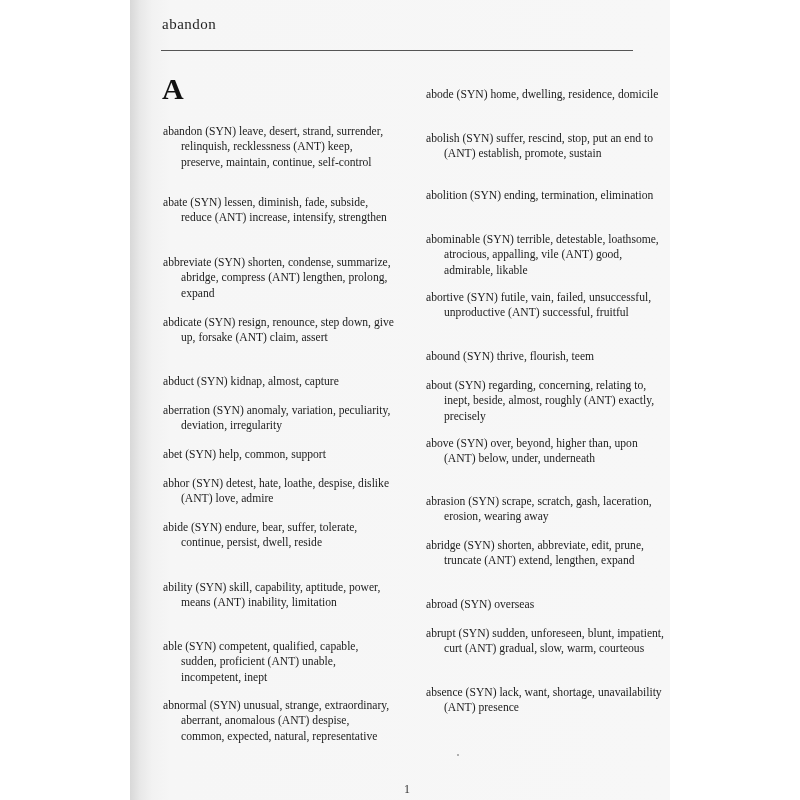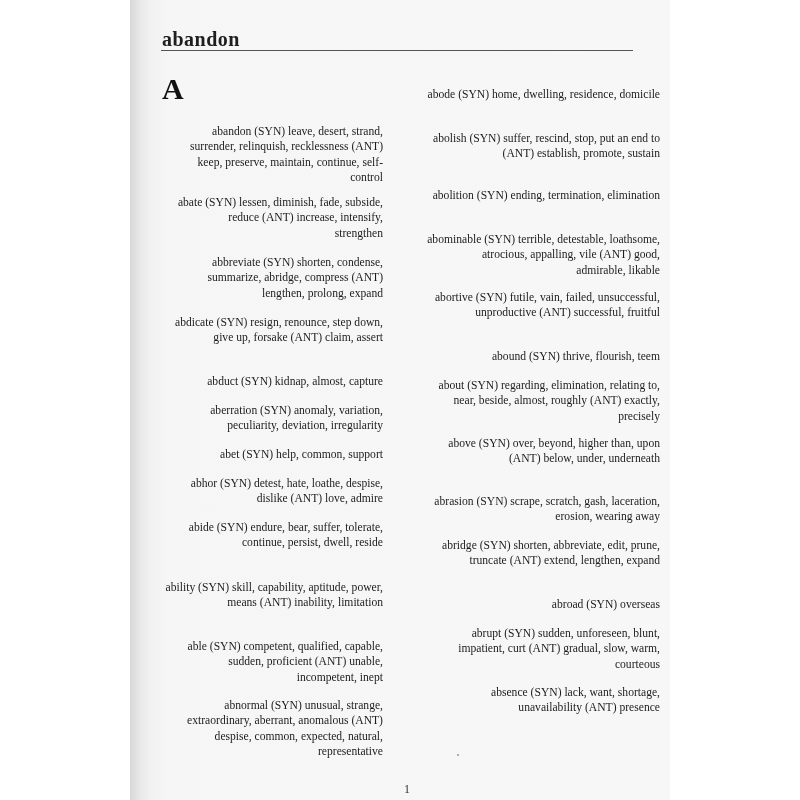--- a/index.html
+++ b/index.html
@@ -16,23 +16,23 @@
       top: 0;
       width: 540px;
       height: 800px;
       background: linear-gradient(to right, #d8d8d8 0px, #e8e8e8 10px, #f2f2f2 22px, #f6f6f6 40px, #f7f7f7 100%);
       font-family: "Liberation Serif", "DejaVu Serif", serif;
       color: #1a1a1a;
     }
     .running-head {
       position: absolute;
       left: 32px;
-      top: 28px;
-      font-size: 20px;
-      font-weight: bold;
+      top: 16px;
+      font-size: 15px;
+      font-weight: normal;
       letter-spacing: 0.5px;
       color: #1f1f1f;
     }
     .head-rule {
       position: absolute;
       left: 31px;
       top: 50px;
       width: 472px;
       height: 1px;
       background: #555;
@@ -49,25 +49,24 @@
       position: absolute;
       top: 0;
       font-size: 11.6px;
       line-height: 15.3px;
     }
     .col-left { left: 33px; width: 232px; }
     .col-right { left: 296px; width: 246px; }
     .entry {
       position: absolute;
       left: 0;
-      right: 12px;
+      right: 0;
       padding-left: 18px;
       text-indent: -18px;
       color: #1c1c1c;
-      text-align: right;
     }
     .folio {
       position: absolute;
       left: 274px;
       top: 782px;
       font-size: 12px;
       color: #333;
     }
     .speck {
       position: absolute;
@@ -102,21 +101,21 @@
     <div class="entry" style="top:698px">abnormal (SYN) unusual, strange, extraordinary, aberrant, anomalous (ANT) despise, common, expected, natural, representative</div>
   </div>
 
   <div class="col col-right">
     <div class="entry" style="top:87px">abode (SYN) home, dwelling, residence, domicile</div>
     <div class="entry" style="top:131px">abolish (SYN) suffer, rescind, stop, put an end to (ANT) establish, promote, sustain</div>
     <div class="entry" style="top:188px">abolition (SYN) ending, termination, elimination</div>
     <div class="entry" style="top:232px">abominable (SYN) terrible, detestable, loathsome, atrocious, appalling, vile (ANT) good, admirable, likable</div>
     <div class="entry" style="top:290px">abortive (SYN) futile, vain, failed, unsuccessful, unproductive (ANT) successful, fruitful</div>
     <div class="entry" style="top:349px">abound (SYN) thrive, flourish, teem</div>
-    <div class="entry" style="top:378px">about (SYN) regarding, elimination, relating to, near, beside, almost, roughly (ANT) exactly, precisely</div>
+    <div class="entry" style="top:378px">about (SYN) regarding, concerning, relating to, inept, beside, almost, roughly (ANT) exactly, precisely</div>
     <div class="entry" style="top:436px">above (SYN) over, beyond, higher than, upon (ANT) below, under, underneath</div>
     <div class="entry" style="top:494px">abrasion (SYN) scrape, scratch, gash, laceration, erosion, wearing away</div>
     <div class="entry" style="top:538px">abridge (SYN) shorten, abbreviate, edit, prune, truncate (ANT) extend, lengthen, expand</div>
     <div class="entry" style="top:597px">abroad (SYN) overseas</div>
     <div class="entry" style="top:626px">abrupt (SYN) sudden, unforeseen, blunt, impatient, curt (ANT) gradual, slow, warm, courteous</div>
     <div class="entry" style="top:685px">absence (SYN) lack, want, shortage, unavailability (ANT) presence</div>
   </div>
 
   <div class="speck"></div>
   <div class="folio">1</div>

